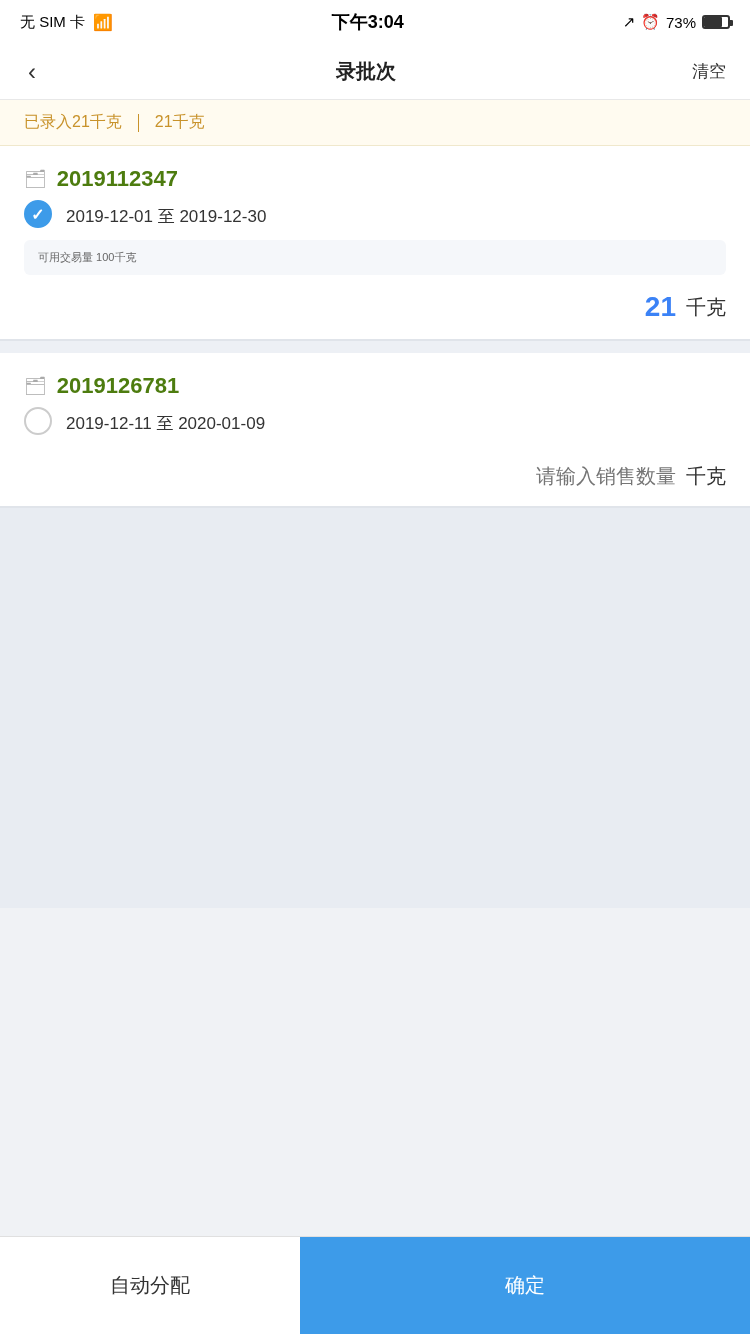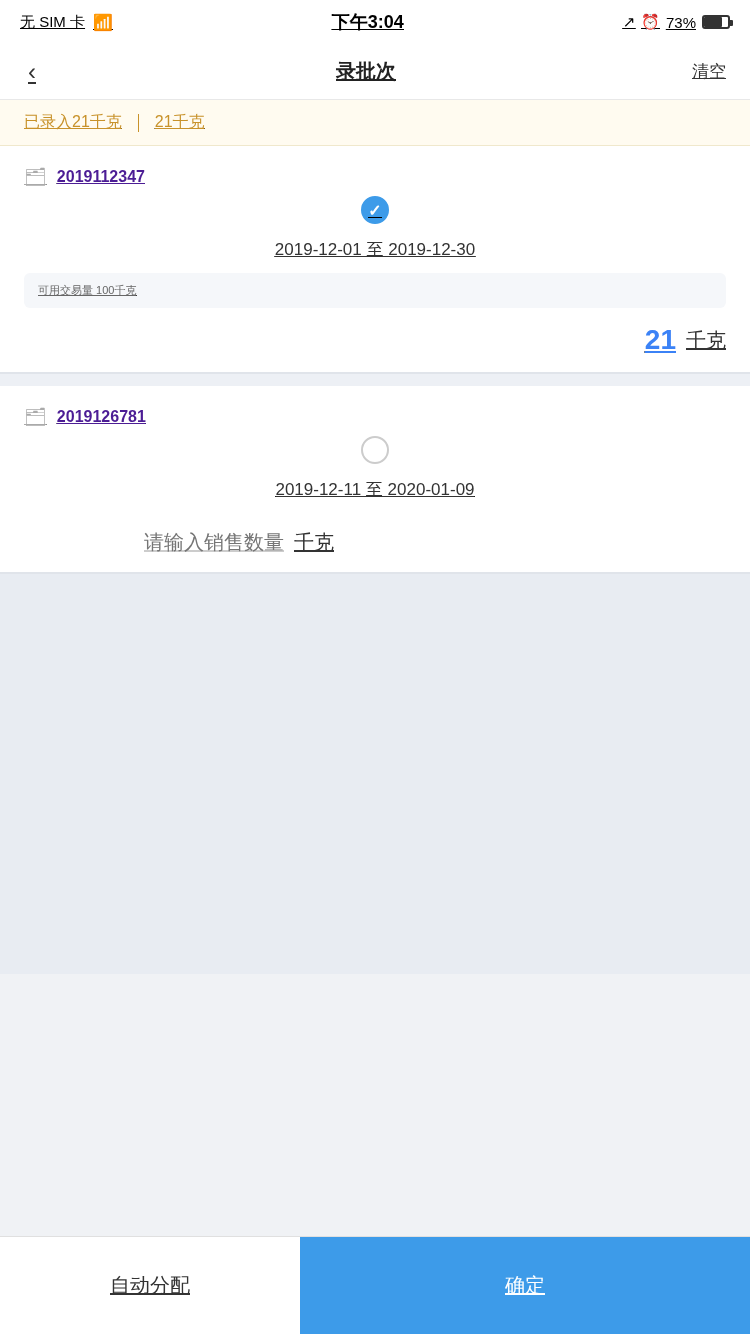--- a/index.html
+++ b/index.html
@@ -1,16 +1,16 @@
 <!DOCTYPE html>
 <html><head>
   <meta charset="utf-8">
   <meta name="viewport" content="width=750px">
   <style>
-    * { box-sizing: border-box; margin: 0; padding: 0; text-decoration: underline; }
+    * { box-sizing: border-box; margin: 0; padding: 0; }
     body {
       font-family: -apple-system, "PingFang SC", "Helvetica Neue", Arial, sans-serif;
       background: #f0f2f5;
       width: 750px;
       min-height: 1334px;
       overflow-x: hidden;
     }
 
     
     .status-bar {
@@ -101,30 +101,29 @@
       display: flex;
       align-items: center;
       gap: 10px;
       margin-bottom: 8px;
     }
     .batch-id-icon {
       color: #aaa;
       font-size: 18px;
     }
     .batch-id {
-      font-size: 16px;
+      font-size: 22px;
       font-weight: 600;
-      color: #4c1d95;
+      color: #4d7c0f;
     }
     .batch-date-row {
       display: flex;
-      align-items: center;
+      align-items: flex-end;
       gap: 14px;
       margin-bottom: 12px;
-      flex-direction: column;
     }
     .radio-circle {
       width: 28px; height: 28px;
       border-radius: 50%;
       border: 2px solid #ccc;
       background: #fff;
       display: flex; align-items: center; justify-content: center;
       flex-shrink: 0;
       cursor: pointer;
     }
@@ -179,21 +178,21 @@
 
     
     .second-batch {
       background: #fff;
     }
 
     
     .input-row {
       display: flex;
       align-items: center;
-      justify-content: flex-start;
+      justify-content: flex-end;
       padding: 16px 24px;
       background: #fff;
       border-bottom: 2px solid #e0e4ea;
       gap: 10px;
     }
     .input-field {
       font-size: 20px;
       color: #ccc;
       text-align: right;
       border: none;

